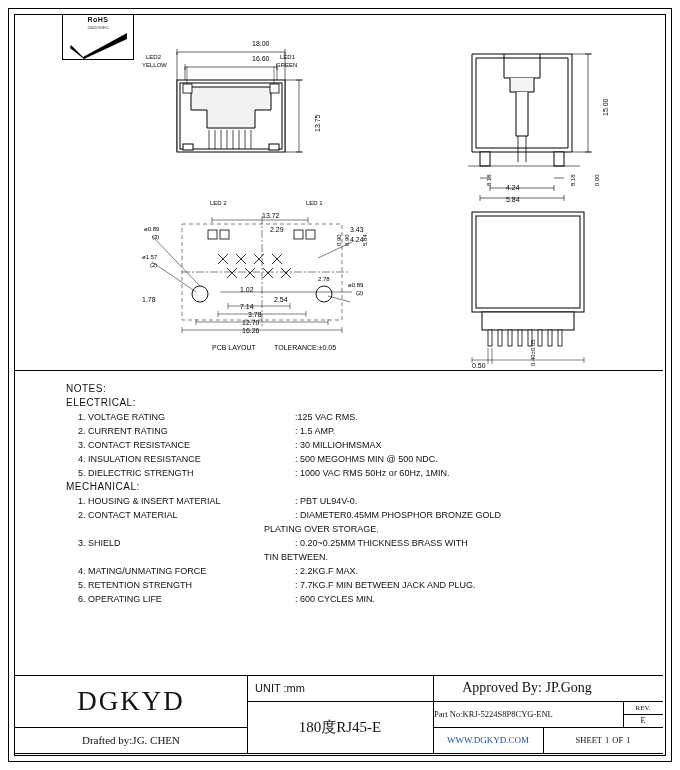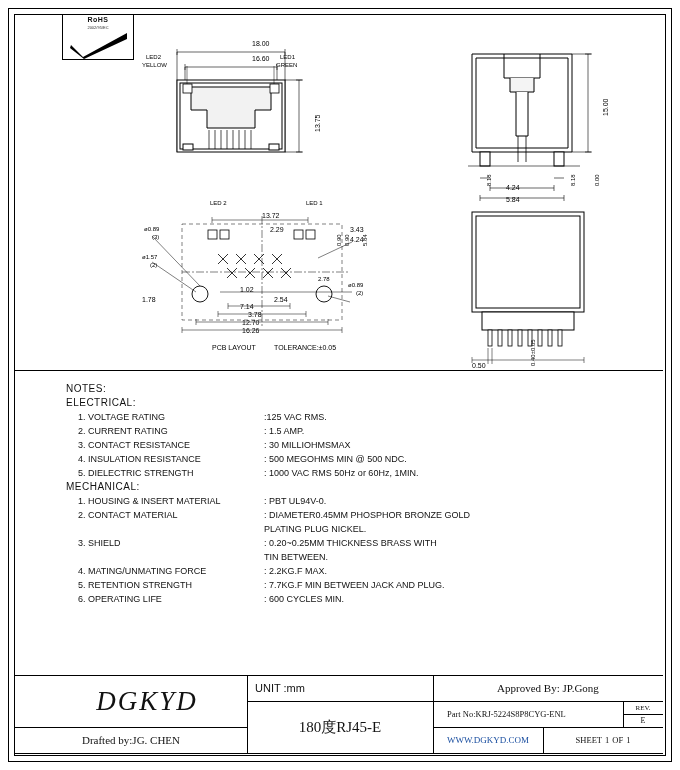--- a/index.html
+++ b/index.html
@@ -17,32 +17,32 @@
   
   .darea{position:absolute;left:62px;top:14px;width:602px;height:660px;}
   .dim{position:absolute;font-size:7px;color:#000;font-family:"Liberation Sans",sans-serif;white-space:nowrap;}
   .dimv{position:absolute;font-size:7px;color:#000;white-space:nowrap;transform-origin:0 0;transform:rotate(-90deg);}
 
   
   .notes{position:absolute;left:66px;top:382px;width:440px;font-size:9px;line-height:14px;}
   .notes .h{font-size:10px;letter-spacing:.5px;}
   .notes .row{display:flex;}
   .notes .row .a{width:186px;}
-  .notes .row .b{flex:1;}
+  .notes .row .b{flex:1;margin-left:31px;}
   .notes .ind{padding-left:12px;}
   .notes .ind2{padding-left:198px;}
 
   
   .tb{position:absolute;left:15px;top:675px;width:648px;height:78px;}
-  .tb .logo{position:absolute;left:16px;top:0;width:232px;height:52px;display:flex;align-items:center;justify-content:center;font-size:27px;letter-spacing:2px;font-family:"Liberation Serif",serif;font-style:italic;}
+  .tb .logo{position:absolute;left:0;top:0;width:232px;height:52px;display:flex;align-items:center;justify-content:center;font-size:27px;letter-spacing:2px;font-family:"Liberation Serif",serif;}
   .tb .drafted{position:absolute;left:0;top:52px;width:232px;height:26px;display:flex;align-items:center;justify-content:center;font-size:11px;font-family:"Liberation Serif",serif;}
   .tb .unit{position:absolute;left:232px;top:0;width:186px;height:26px;display:flex;align-items:center;padding-left:8px;font-size:11px;font-family:Liberation Sans, sans-serif;}
   .tb .ptitle{position:absolute;left:232px;top:26px;width:186px;height:52px;display:flex;align-items:center;justify-content:center;font-size:15px;font-family:"Liberation Serif",serif;}
-  .tb .appr{position:absolute;left:418px;top:0;width:230px;height:26px;display:flex;align-items:center;justify-content:center;font-size:11px;font-family:"Liberation Serif",serif;text-align:center;}
-  .tb .partno{position:absolute;left:428px;top:26px;width:190px;height:26px;display:flex;align-items:center;padding-left:4px;font-size:8.5px;font-family:"Liberation Serif",serif;}
+  .tb .appr{position:absolute;left:397px;top:0;width:230px;height:26px;display:flex;align-items:center;justify-content:center;font-size:14px;font-family:"Liberation Serif",serif;text-align:center;}
+  .tb .partno{position:absolute;left:415px;top:26px;width:190px;height:26px;display:flex;align-items:center;padding-left:4px;font-size:8.5px;font-family:"Liberation Serif",serif;}
   .tb .revl{position:absolute;left:608px;top:26px;width:40px;height:13px;display:flex;align-items:center;justify-content:center;font-size:7px;font-family:Liberation Serif, serif;}
   .tb .revv{position:absolute;left:608px;top:39px;width:40px;height:13px;display:flex;align-items:center;justify-content:center;font-size:8px;font-family:"Liberation Serif",serif;}
   .tb .web{position:absolute;left:418px;top:52px;width:110px;height:26px;display:flex;align-items:center;justify-content:center;font-size:9px;color:#1b4fa0;font-family:"Liberation Serif",serif;}
   .tb .sheet{position:absolute;left:528px;top:52px;width:120px;height:26px;display:flex;align-items:center;justify-content:center;font-size:8.5px;font-family:"Liberation Serif",serif;gap:3px;}
   .hl{position:absolute;background:#000;height:1px;}
   .vl{position:absolute;background:#000;width:1px;}
 </style>
 </head>
 <body>
 
@@ -297,21 +297,21 @@
     <div>
       <div class="h">MECHANICAL:</div>
       <div class="row ind">
           <span class="a"><span>1.</span> <span>HOUSING &amp; INSERT MATERIAL</span></span>
           <span class="b">: PBT UL94V-0.</span>
         </div>
       <div class="row ind">
           <span class="a"><span>2.</span> <span>CONTACT MATERIAL</span></span>
           <span class="b">: DIAMETER0.45MM PHOSPHOR BRONZE GOLD</span>
         </div>
-      <div class="ind2">PLATING PLUG NICKEL.</div>
+      <div class="ind2">PLATING OVER STORAGE.</div>
       <div class="row ind">
           <span class="a"><span>3.</span> <span>SHIELD</span></span>
           <span class="b">: 0.20~0.25MM THICKNESS BRASS WITH</span>
         </div>
       <div class="ind2">TIN BETWEEN.</div>
       <div class="row ind">
           <span class="a"><span>4.</span> <span>MATING/UNMATING FORCE</span></span>
           <span class="b">: 2.2KG.F MAX.</span>
         </div>
       <div class="row ind">

